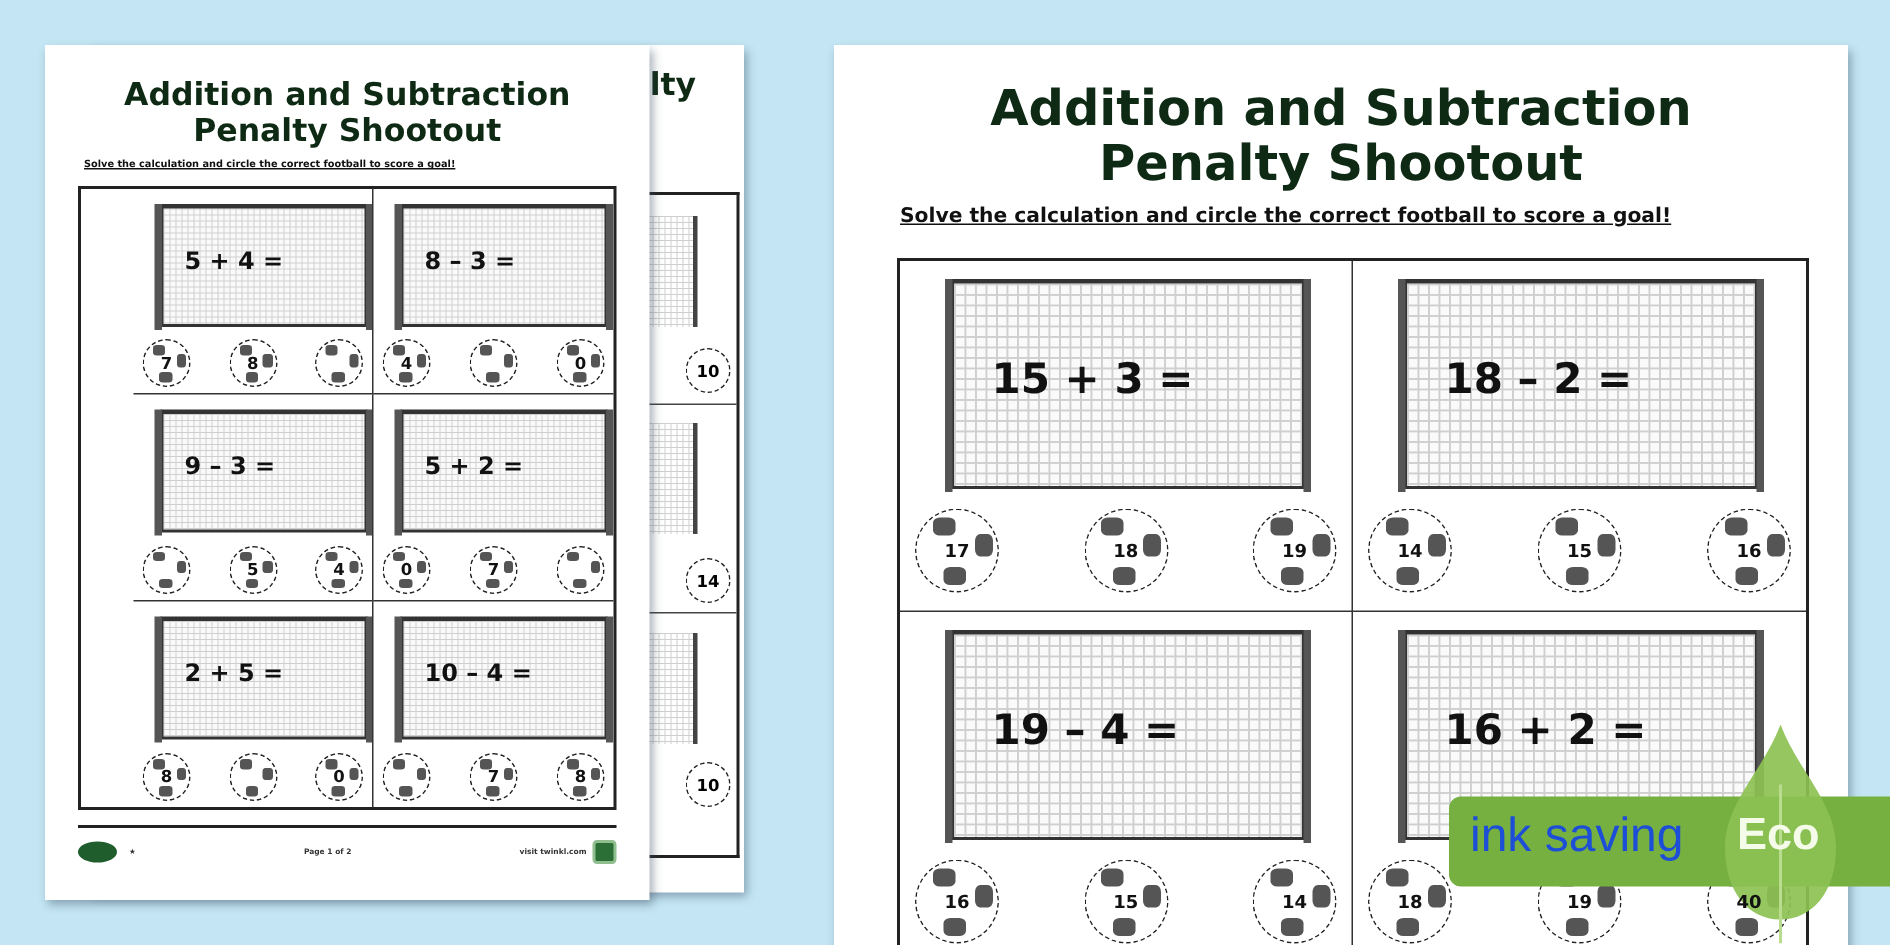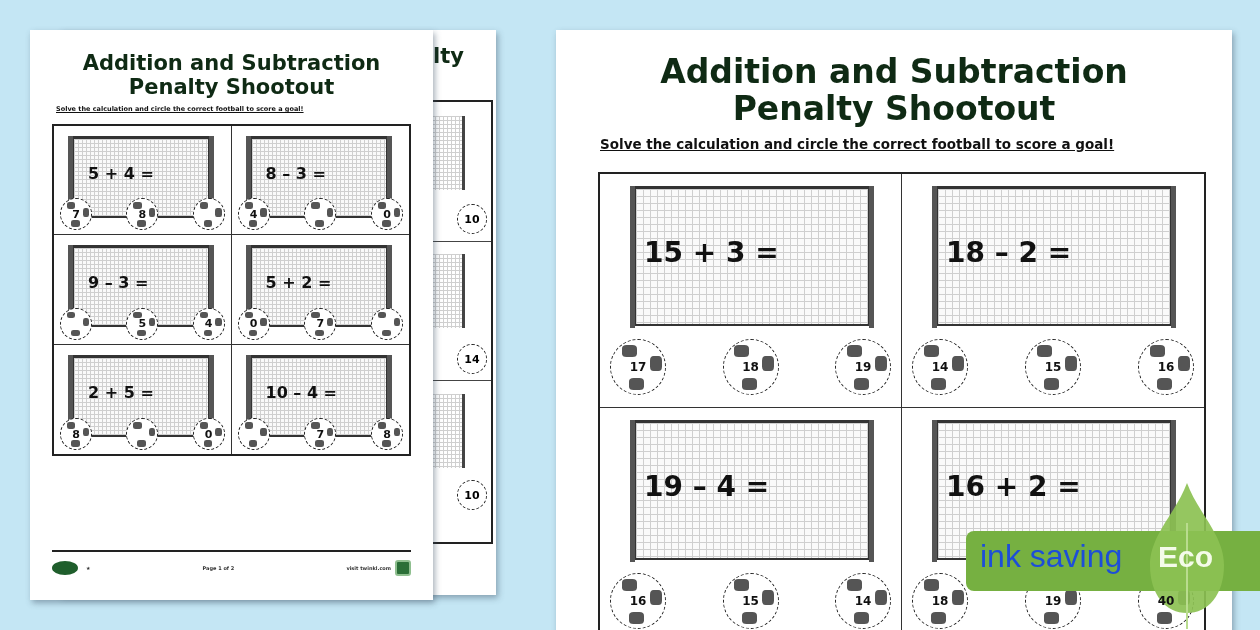--- a/index.html
+++ b/index.html
@@ -12,37 +12,37 @@
   .sheet-right { left: 556px; top: 30px; width: 676px; height: 620px; }
 
   .title { color: #0f2a14; font-weight: bold; text-align: center; line-height: 1.12; }
   .sheet-front-left .title { font-size: 21px; margin-top: 22px; padding: 0 18px; }
   .sheet-right .title { font-size: 33px; margin-top: 24px; padding: 0 40px; }
   .instruction { color: #111; font-weight: bold; text-decoration: underline; }
   .sheet-front-left .instruction { font-size: 6.5px; margin: 6px 0 0 26px; }
   .sheet-right .instruction { font-size: 13.5px; margin: 8px 0 0 44px; }
 
   .grid { position: absolute; display: grid; grid-template-columns: 1fr 1fr; border: 2px solid #222; }
-  .sheet-front-left .grid { left: 22px; top: 94px; width: 359px; height: 332px; grid-template-rows: repeat(3, 1fr); }
+  .sheet-front-left .grid { left: 22px; top: 94px; width: 359px; height: 416px; grid-template-rows: repeat(3, 1fr); padding-left: 35px; }
   .sheet-right .grid { left: 42px; top: 142px; width: 608px; height: 500px; grid-template-rows: 234px 266px; }
 
   .cell { position: relative; border-right: 1.5px solid #333; border-bottom: 1.5px solid #333; overflow: hidden; }
   .cell:nth-child(2n) { border-right: none; }
 
   .goal { position: absolute; border: 2px solid #333; border-top-width: 3px;
           background-color: #fafafa;
           background-image: linear-gradient(#cfcfcf 1px, transparent 1px), linear-gradient(90deg, #cfcfcf 1px, transparent 1px); }
   .goal::before, .goal::after { content: ""; position: absolute; top: -3px; bottom: -4px; width: 5px; background: #555; }
   .goal::before { left: -6px; } .goal::after { right: -6px; }
   .sheet-front-left .goal { left: 18px; top: 10px; width: 138px; height: 82px; background-size: 4px 4px; }
   .sheet-right .goal { left: 34px; top: 12px; width: 236px; height: 140px; background-size: 7px 7px; }
 
   .equation { position: absolute; font-weight: bold; color: #111; white-space: nowrap; }
   .sheet-front-left .equation { left: 34px; top: 38px; font-size: 16px; }
-  .sheet-right .equation { left: 44px; top: 62px; font-size: 28px; }
+  .sheet-right .equation { left: 61px; top: 62px; font-size: 28px; }
 
   .balls { position: absolute; left: 0; right: 0; display: flex; justify-content: space-between; }
   .sheet-front-left .balls { bottom: 4px; padding: 0 6px; }
   .sheet-right .balls { top: 165px; padding: 0 10px; }
 
   .ball { position: relative; border-radius: 50%; border: 1.5px dashed #222; background: #fff;
           display: flex; align-items: center; justify-content: center; font-weight: bold; color: #111; }
   .ball::before, .ball::after { content: ""; position: absolute; background: #555; border-radius: 30%; }
   .ball::before { width: 28%; height: 22%; top: 10%; left: 20%; }
   .ball::after { width: 22%; height: 28%; top: 30%; right: 6%; }
@@ -50,21 +50,21 @@
   .ball .num { position: relative; z-index: 2; }
   .sheet-front-left .ball { width: 32px; height: 32px; font-size: 11px; }
   .sheet-right .ball { width: 56px; height: 56px; font-size: 12px; }
 
   .footer-line { position: absolute; left: 22px; right: 22px; top: 520px; border-top: 2px solid #222; }
   .footer { position: absolute; left: 22px; right: 22px; top: 526px; height: 24px; display: flex; align-items: center; justify-content: space-between; font-size: 5px; color: #333; font-weight: bold; }
   .logo { width: 26px; height: 14px; background: #1f5e2c; border-radius: 50%; }
   .badge-icon { width: 16px; height: 16px; background: #2b6f37; border: 2px solid #8fbf8f; border-radius: 3px; }
 
   .back-title { position: absolute; left: 404px; top: 44px; font-size: 21px; font-weight: bold; color: #0f2a14; }
-  .back-col { position: absolute; left: 405px; top: 100px; width: 88px; height: 444px; border: 2px solid #222; border-left: none; }
+  .back-col { position: absolute; left: 405px; top: 128px; width: 88px; height: 444px; border: 2px solid #222; border-left: none; }
   .back-goal { position: absolute; left: 2px; width: 58px; height: 74px; border-right: 3px solid #444;
                background-image: linear-gradient(#cfcfcf 1px, transparent 1px), linear-gradient(90deg, #cfcfcf 1px, transparent 1px); background-size: 4px 4px; }
   .back-ball { position: absolute; left: 52px; width: 30px; height: 30px; border-radius: 50%; border: 1.5px dashed #222; display:flex; align-items:center; justify-content:center; font-size: 11px; font-weight: bold; background: #fff; }
   .back-divider { position: absolute; left: 0; right: 0; border-top: 1.5px solid #444; }
 
   .eco-banner { position: absolute; left: 966px; top: 531px; width: 300px; height: 60px; background: #76b041; border-radius: 8px 0 0 8px; }
   .eco-text { position: absolute; left: 980px; top: 538px; color: #1d4ed8; font-size: 32px; font-family: "Liberation Sans", sans-serif; }
   .eco-drop { position: absolute; left: 1150px; top: 483px; width: 74px; height: 146px; }
   .eco-label { position: absolute; left: 1158px; top: 540px; color: #f4fbe9; font-size: 30px; font-weight: bold; font-family: "Liberation Sans", sans-serif; }
 </style>

